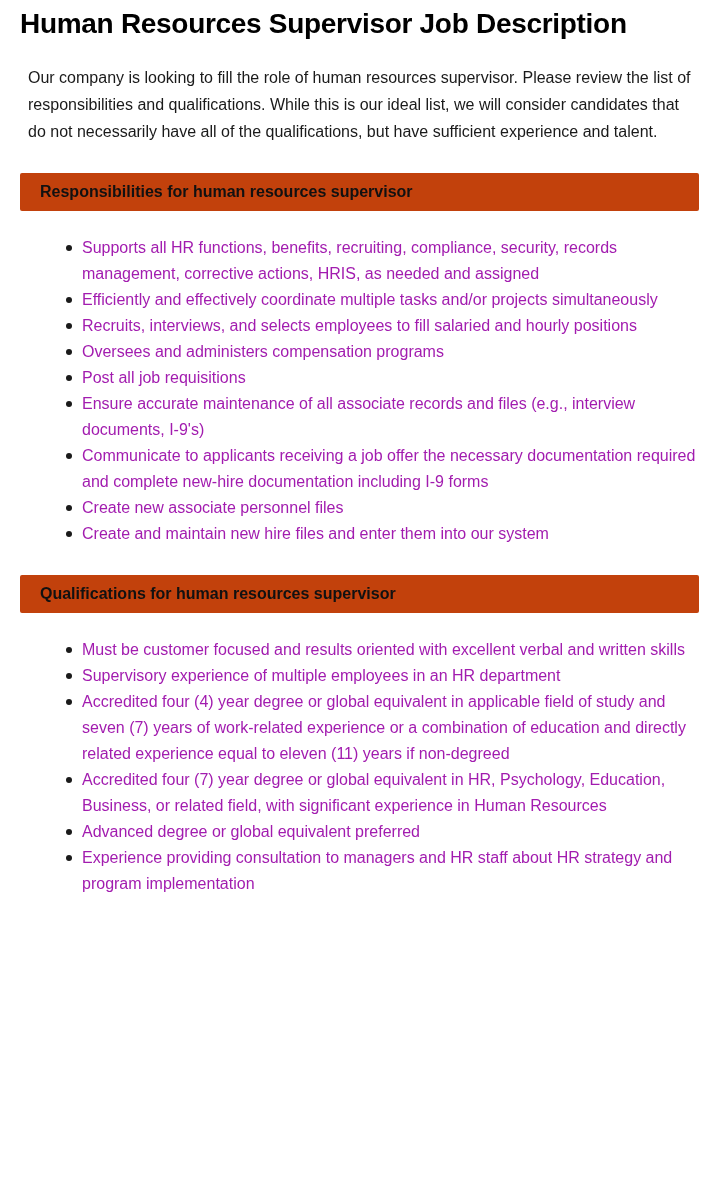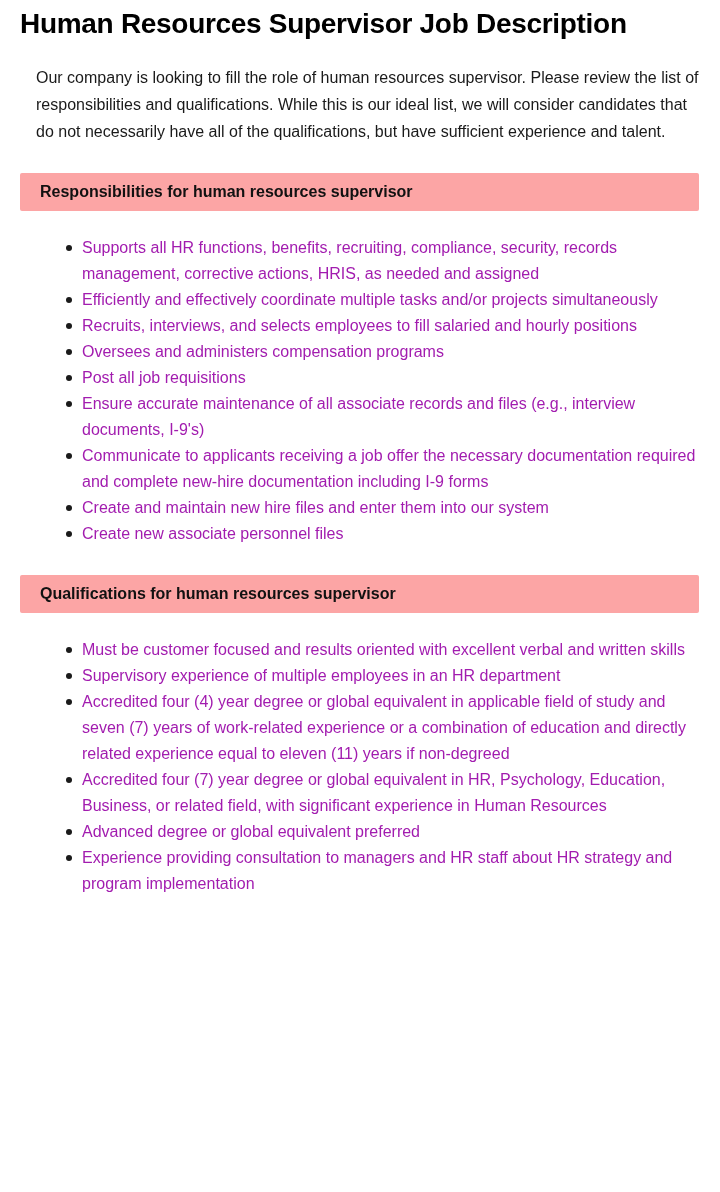--- a/index.html
+++ b/index.html
@@ -19,25 +19,25 @@
     font-size: 28px;
     line-height: 36px;
     font-weight: 800;
     color: #000000;
     letter-spacing: -0.3px;
     margin: 0 0 22px 0;
   }
   .intro {
     font-size: 16px;
     line-height: 27px;
-    margin: 0 0 28px 16px;
+    margin: 0 0 28px 8px;
     color: #1a1a1a;
   }
   .section-bar {
-    background: #fca5a5;
+    background: #c2410c;
     padding: 9px 20px 10px 20px;
     margin: 0 0 24px 0;
     border-radius: 2px;
   }
   .section-bar h2 {
     margin: 0;
     font-size: 16px;
     line-height: 19px;
     font-weight: 700;
     color: #111111;
@@ -79,22 +79,22 @@
   </div>
 
   <ul class="bullet-list">
     <li>Supports all HR functions, benefits, recruiting, compliance, security, records management, corrective actions, HRIS, as needed and assigned</li>
     <li>Efficiently and effectively coordinate multiple tasks and/or projects simultaneously</li>
     <li>Recruits, interviews, and selects employees to fill salaried and hourly positions</li>
     <li>Oversees and administers compensation programs</li>
     <li>Post all job requisitions</li>
     <li>Ensure accurate maintenance of all associate records and files (e.g., interview documents, I-9's)</li>
     <li>Communicate to applicants receiving a job offer the necessary documentation required and complete new-hire documentation including I-9 forms</li>
+    <li>Create new associate personnel files</li>
     <li>Create and maintain new hire files and enter them into our system</li>
-    <li>Create new associate personnel files</li>
   </ul>
 
   <div class="section-bar">
     <h2>Qualifications for human resources supervisor</h2>
   </div>
 
   <ul class="bullet-list">
     <li>Must be customer focused and results oriented with excellent verbal and written skills</li>
     <li>Supervisory experience of multiple employees in an HR department</li>
     <li>Accredited four (4) year degree or global equivalent in applicable field of study and seven (7) years of work-related experience or a combination of education and directly related experience equal to eleven (11) years if non-degreed</li>

